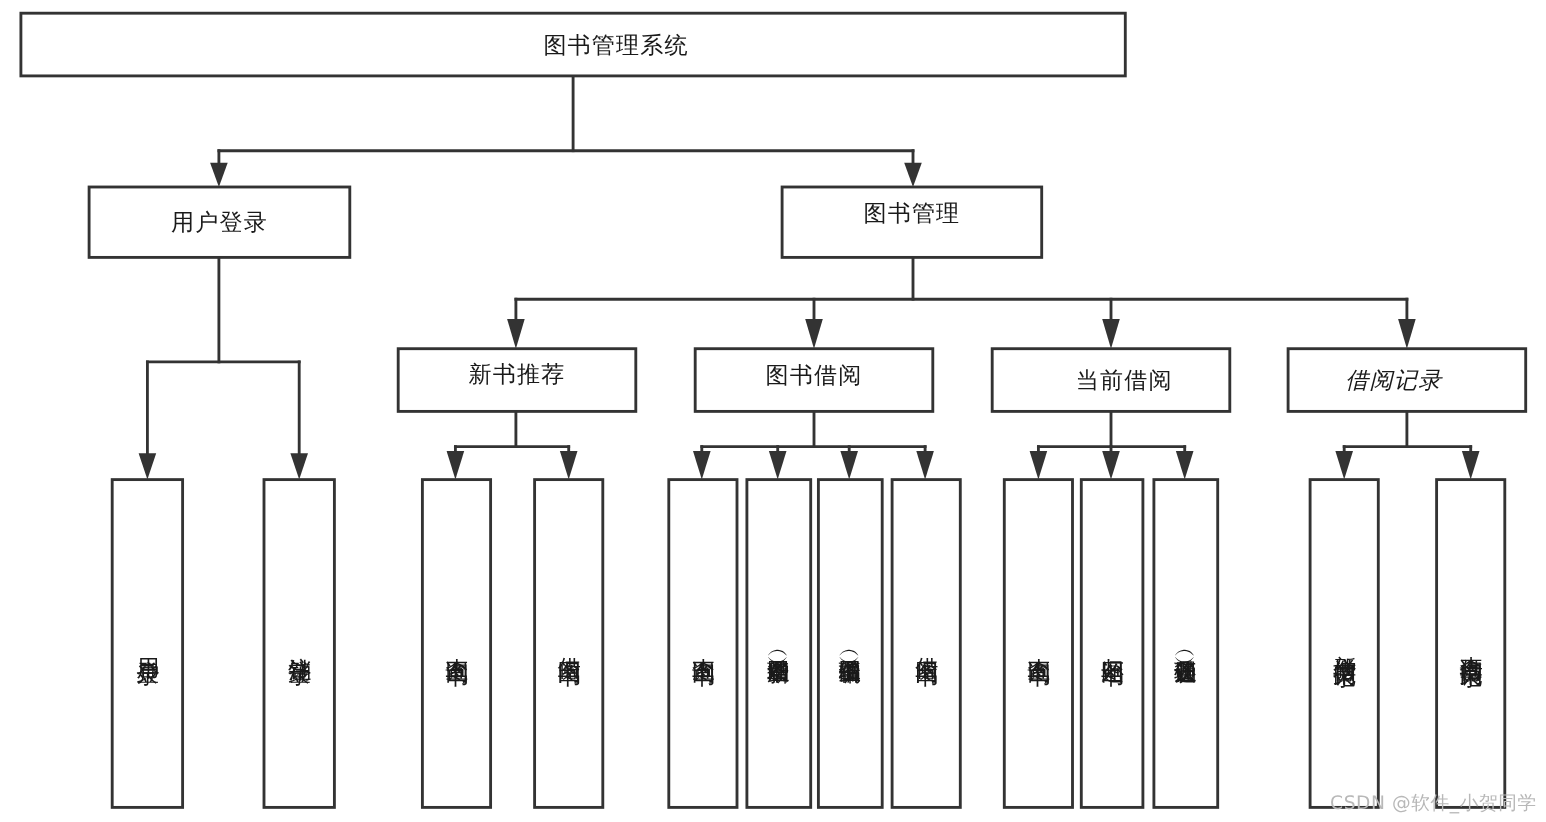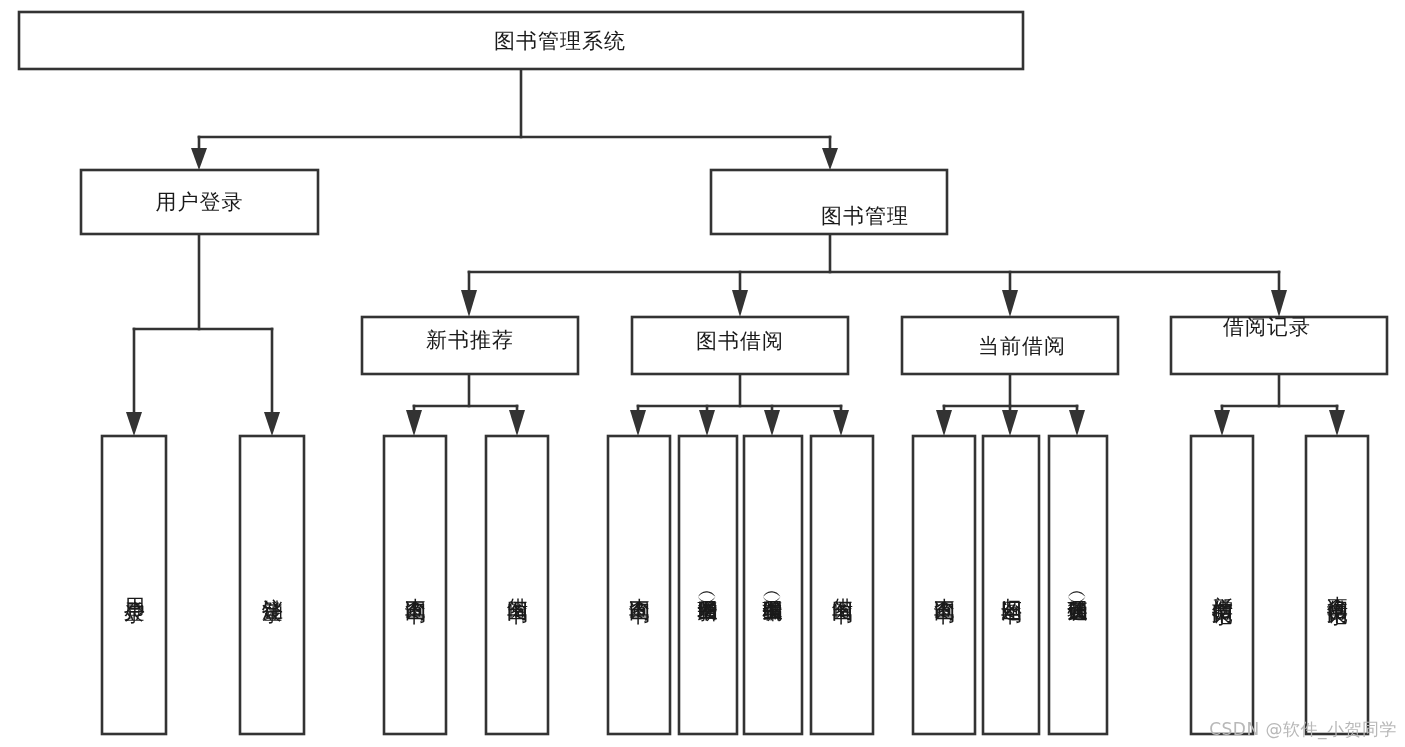--- a/index.html
+++ b/index.html
@@ -190,34 +190,34 @@
     </g>
   </svg>
 
   <div class="hlabel-wrap" style="left:19px; top:12px; width:1004px; height:57px;margin-left:39px;">
     <span class="hlabel">图书管理系统</span>
   </div>
 
   <div class="hlabel-wrap" style="left:81px; top:170px; width:237px; height:64px;">
     <span class="hlabel">用户登录</span>
   </div>
-  <div class="hlabel-wrap" style="left:711px; top:184px; width:236px; height:64px;margin-left:36px;">
+  <div class="hlabel-wrap" style="left:711px; top:162px; width:236px; height:64px;">
     <span class="hlabel">图书管理</span>
   </div>
 
   <div class="hlabel-wrap" style="left:362px; top:317px; width:216px; height:46px;">
     <span class="hlabel">新书推荐</span>
   </div>
   <div class="hlabel-wrap" style="left:632px; top:317px; width:216px; height:47px;">
     <span class="hlabel">图书借阅</span>
   </div>
   <div class="hlabel-wrap" style="left:902px; top:317px; width:240px; height:57px;text-align:center;">
     <span class="hlabel">当前借阅</span>
   </div>
-  <div class="hlabel-wrap" style="left:1171px; top:298px; width:192px; height:57px;">
+  <div class="hlabel-wrap" style="left:1171px; top:317px; width:192px; height:57px;font-style:italic;">
     <span class="hlabel">借阅记录</span>
   </div>
 
   <div class="vlabel-wrap" style="left:102px; top:436px; width:64px; height:298px;">
     <span class="vlabel">用户登录</span>
   </div>
   <div class="vlabel-wrap" style="left:240px; top:436px; width:64px; height:298px;">
     <span class="vlabel">注销登录</span>
   </div>
 

